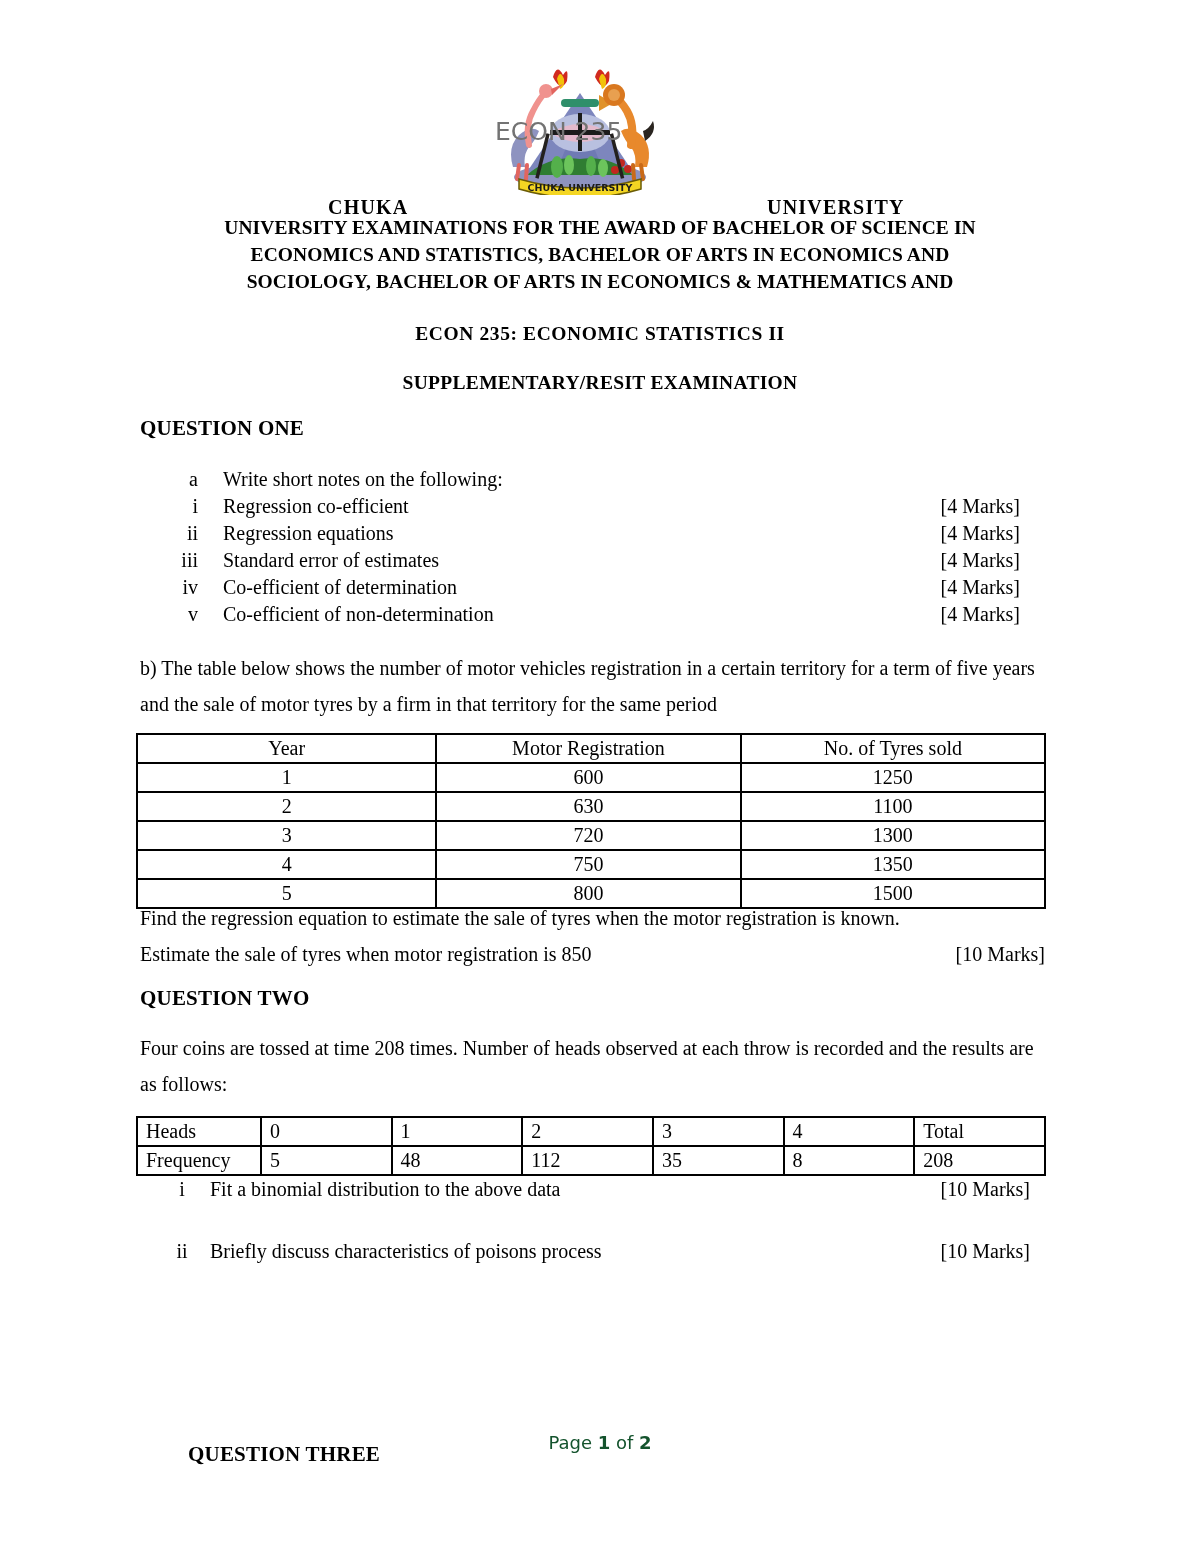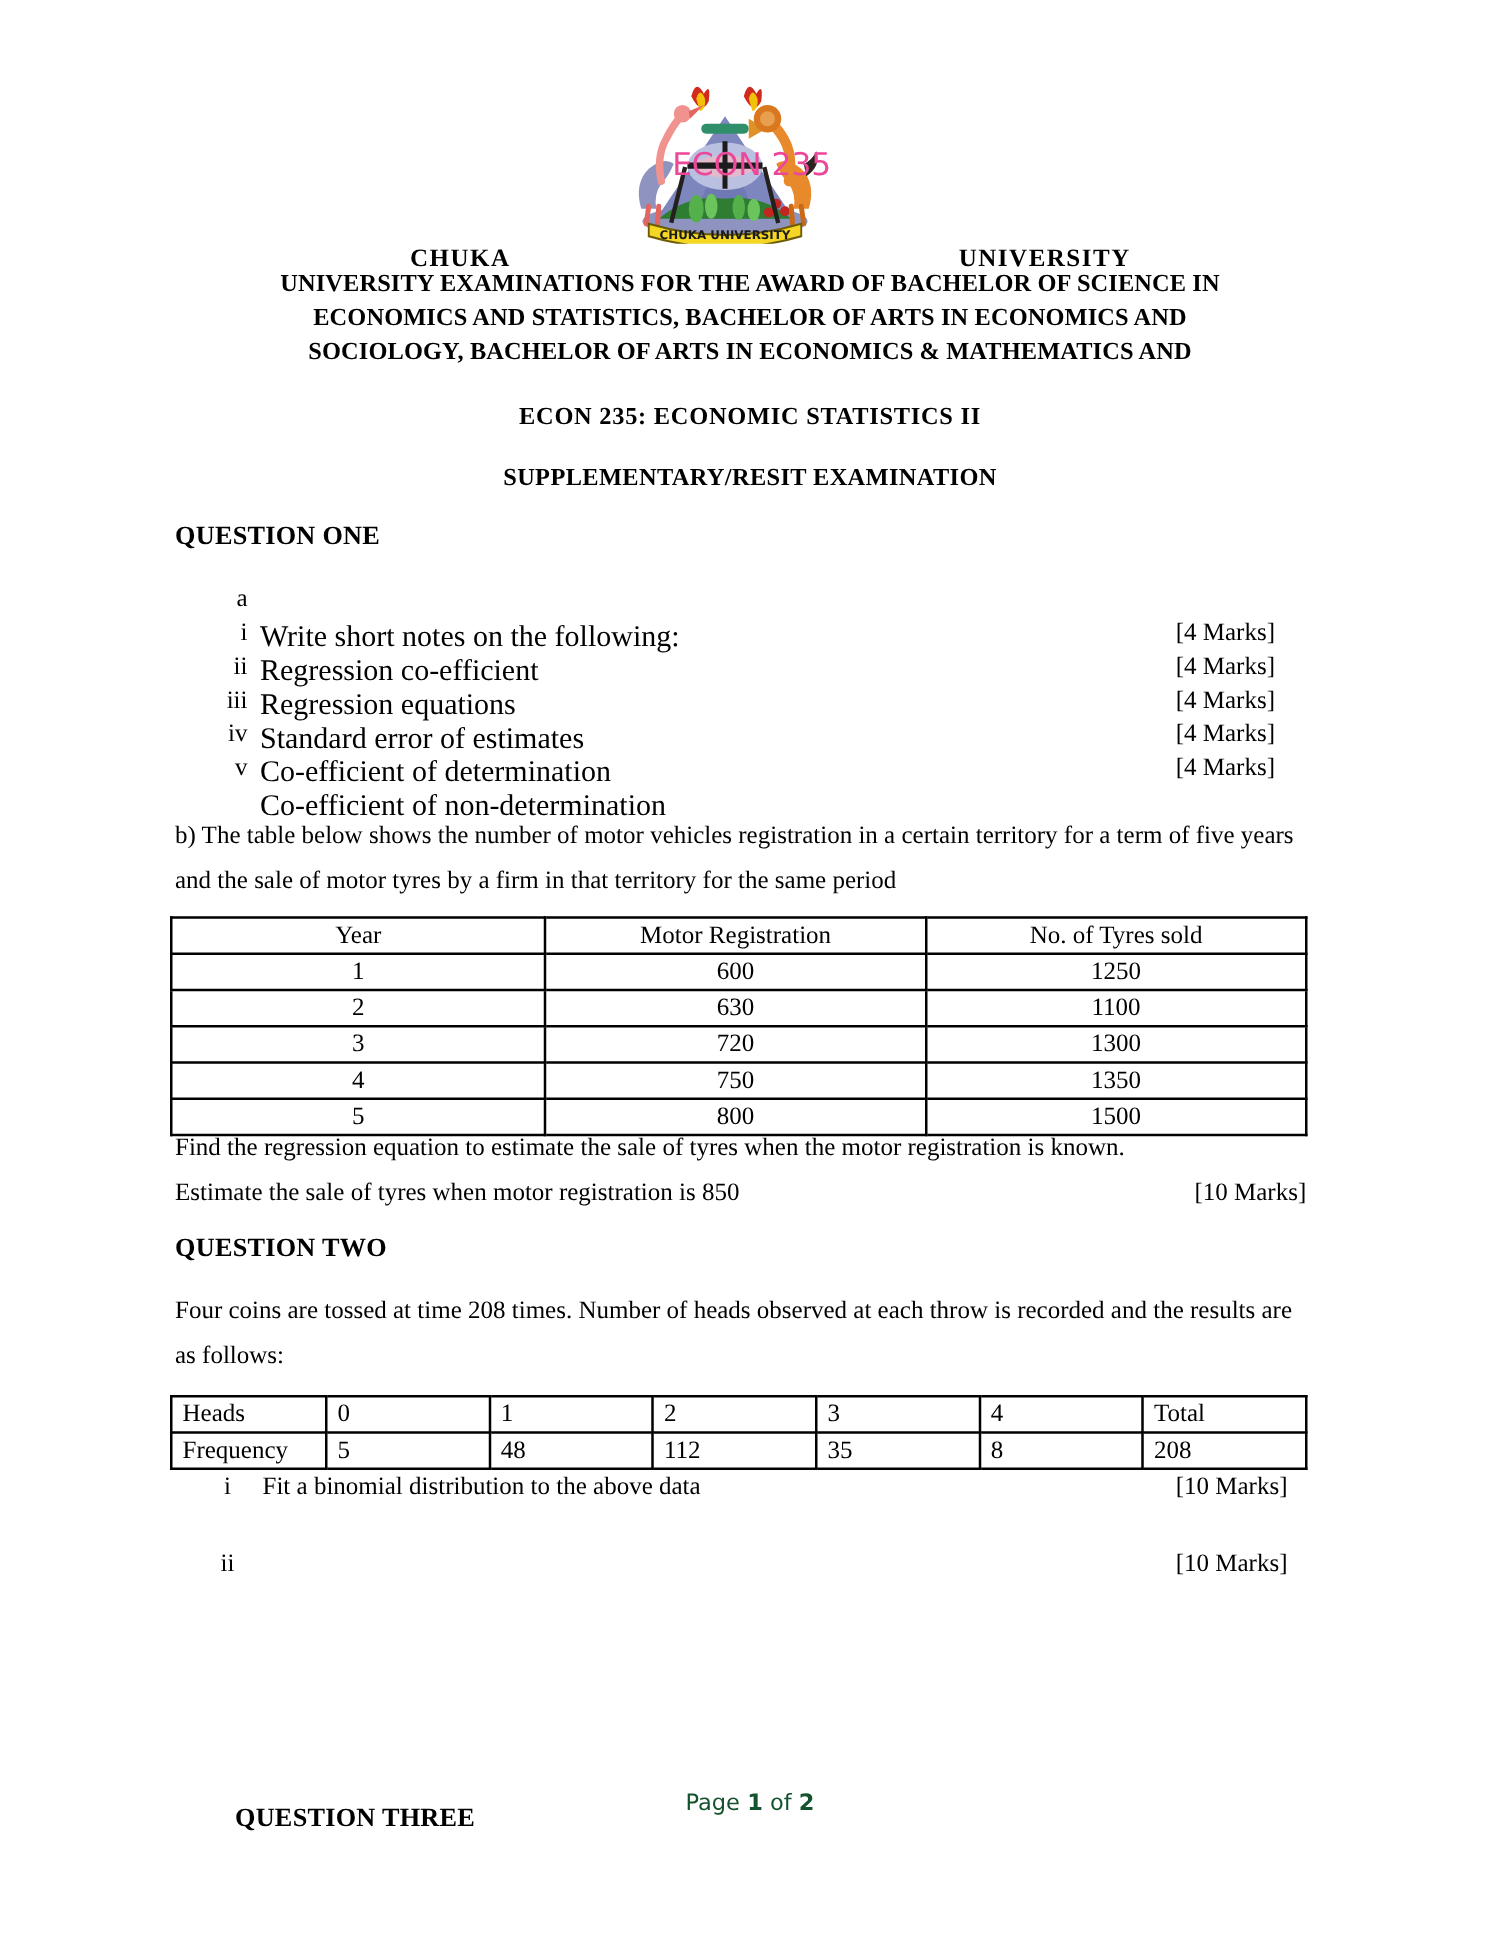--- a/index.html
+++ b/index.html
@@ -38,25 +38,25 @@
     top: 0px;
     width: 170px;
     height: 140px;
   }
   .crest-svg { display: block; width: 170px; height: 140px; }
   .econ-overlay {
     position: absolute;
     left: 495px;
     top: 62px;
     width: 170px;
-    text-align: right;
+    text-align: left;
     font-family: "DejaVu Sans", "Liberation Sans", sans-serif;
     font-size: 25px;
     letter-spacing: 0px;
-    color: #ec4899;
+    color: #737373;
     white-space: nowrap;
   }
   .uni-left {
     position: absolute;
     left: 328px;
     top: 141px;
     font-family: "Liberation Serif", serif;
     font-weight: bold;
     font-size: 20px;
     letter-spacing: 1.2px;
@@ -125,24 +125,23 @@
   }
   .sub-marker {
     position: absolute;
     left: 0;
     width: 58px;
     text-align: right;
     font-size: 20px;
   }
   .sub-text {
     position: absolute;
-    left: 68px;
-    font-size: 24px;
-    white-space: nowrap;
-    margin-top: 29px;
+    left: 83px;
+    font-size: 20px;
+    white-space: nowrap;
   }
   .sub-marks {
     position: absolute;
     right: 10px;
     font-size: 20px;
     white-space: nowrap;
   }
 
   .para {
     position: absolute;
@@ -441,20 +440,21 @@
   </table>
 
   <div class="q2-items">
     <div class="q2-row">
       <span class="q2-marker">i</span>
       <span class="q2-text">Fit a binomial distribution to the above data</span>
       <span class="q2-marks">[10 Marks]</span>
     </div>
     <div class="q2-row">
       <span class="q2-marker">ii</span>
+      <span class="q2-text">Briefly discuss characteristics of poisons process</span>
       <span class="q2-marks">[10 Marks]</span>
     </div>
   </div>
 
   <div class="q-heading" id="q3-heading">QUESTION THREE</div>
 
   <div class="footer">
     <span>Page</span>
     <b>1</b>
     <span>of</span>

